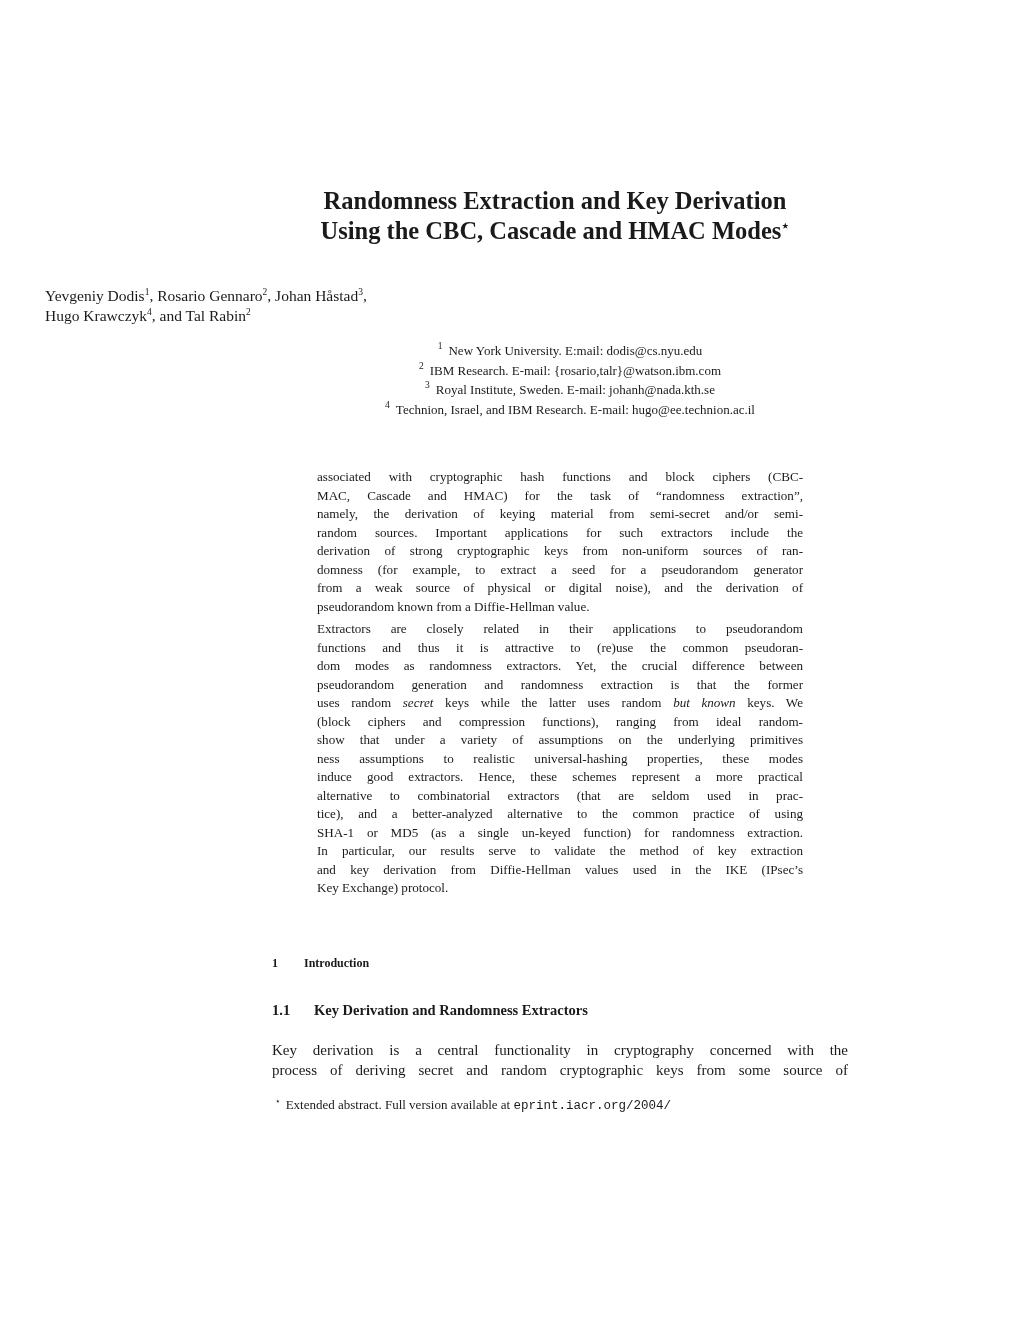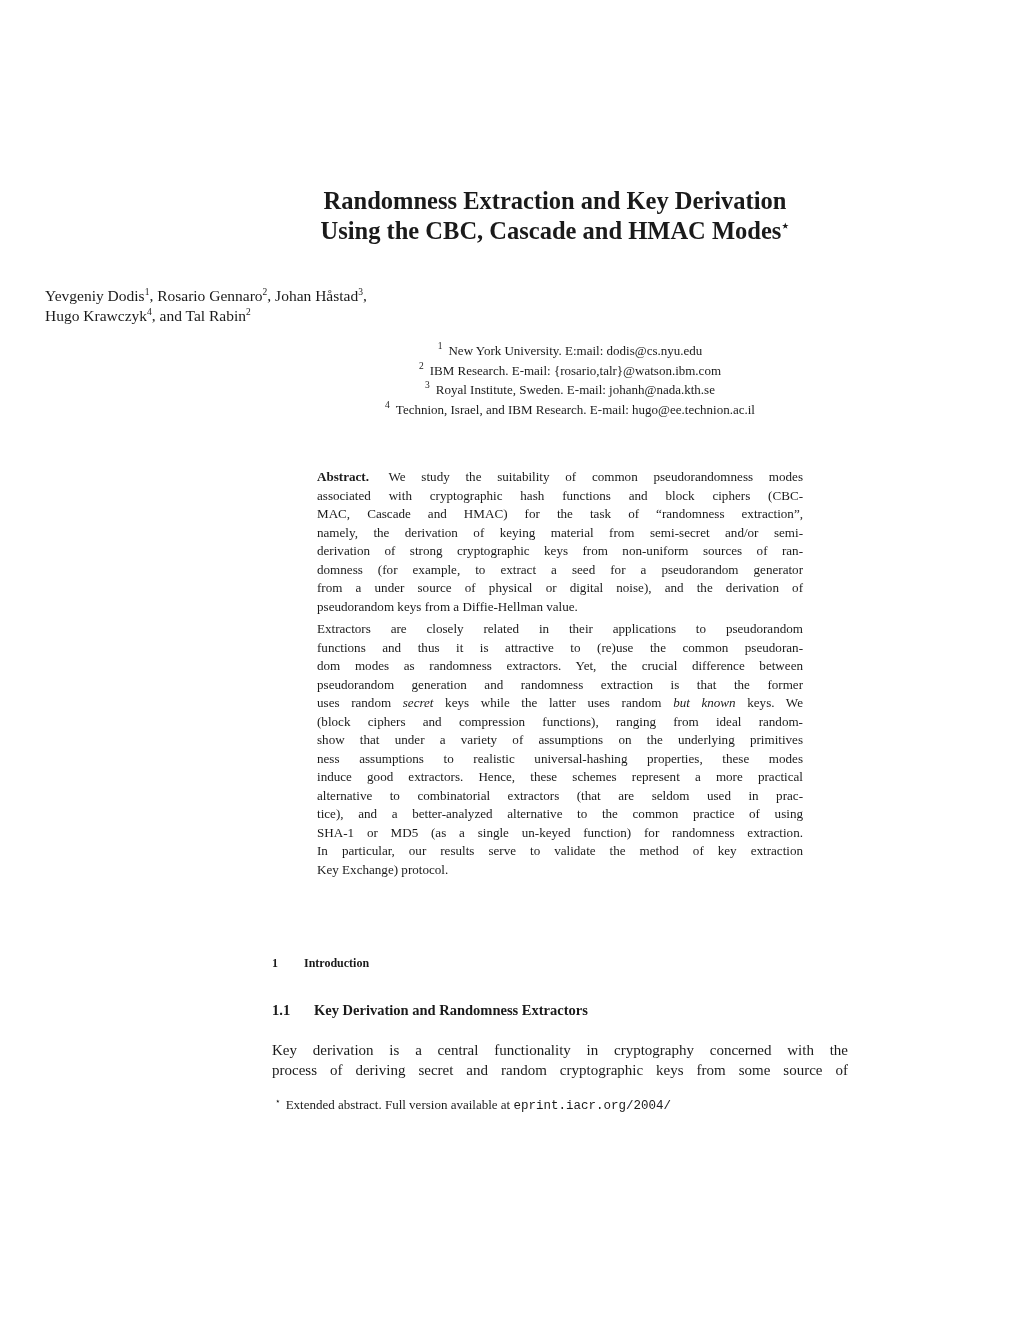--- a/index.html
+++ b/index.html
@@ -54,43 +54,44 @@
 
 <div class="abs affil">
   <div><sup>1</sup><span>New York University. E:mail: dodis@cs.nyu.edu</span></div>
   <div><sup>2</sup><span>IBM Research. E-mail: {rosario,talr}@watson.ibm.com</span></div>
   <div><sup>3</sup><span>Royal Institute, Sweden. E-mail: johanh@nada.kth.se</span></div>
   <div><sup>4</sup><span>Technion, Israel, and IBM Research. E-mail: hugo@ee.technion.ac.il</span></div>
 </div>
 
 <div class="abs abstract">
   <p>
-    <span class="line"><span class="lbl">Abstract.</span> <span>We study the suitability of common pseudorandomness modes</span></span>
     <span class="line">associated with cryptographic hash functions and block ciphers (CBC-</span>
     <span class="line">MAC, Cascade and HMAC) for the task of “randomness extraction”,</span>
     <span class="line">namely, the derivation of keying material from semi-secret and/or semi-</span>
+    <span class="line">random sources. Important applications for such extractors include the</span>
     <span class="line">derivation of strong cryptographic keys from non-uniform sources of ran-</span>
     <span class="line">domness (for example, to extract a seed for a pseudorandom generator</span>
-    <span class="line">from a under source of physical or digital noise), and the derivation of</span>
-    <span class="line last">pseudorandom keys from a Diffie-Hellman value.</span>
+    <span class="line">from a weak source of physical or digital noise), and the derivation of</span>
+    <span class="line last">pseudorandom known from a Diffie-Hellman value.</span>
   </p>
   <p>
     <span class="line">Extractors are closely related in their applications to pseudorandom</span>
     <span class="line">functions and thus it is attractive to (re)use the common pseudoran-</span>
     <span class="line">dom modes as randomness extractors. Yet, the crucial difference between</span>
     <span class="line">pseudorandom generation and randomness extraction is that the former</span>
     <span class="line"><span>uses random </span><i>secret</i><span> keys while the latter uses random </span><i>but known</i><span> keys. We</span></span>
     <span class="line">(block ciphers and compression functions), ranging from ideal random-</span>
     <span class="line">show that under a variety of assumptions on the underlying primitives</span>
     <span class="line">ness assumptions to realistic universal-hashing properties, these modes</span>
     <span class="line">induce good extractors. Hence, these schemes represent a more practical</span>
     <span class="line">alternative to combinatorial extractors (that are seldom used in prac-</span>
     <span class="line">tice), and a better-analyzed alternative to the common practice of using</span>
     <span class="line">SHA-1 or MD5 (as a single un-keyed function) for randomness extraction.</span>
     <span class="line">In particular, our results serve to validate the method of key extraction</span>
+    <span class="line">and key derivation from Diffie-Hellman values used in the IKE (IPsec’s</span>
     <span class="line last">Key Exchange) protocol.</span>
   </p>
 </div>
 
 <div class="abs sec">
   <span class="num">1</span><span>Introduction</span>
 </div>
 
 <div class="abs subsec">
   <span class="num">1.1</span><span>Key Derivation and Randomness Extractors</span>

